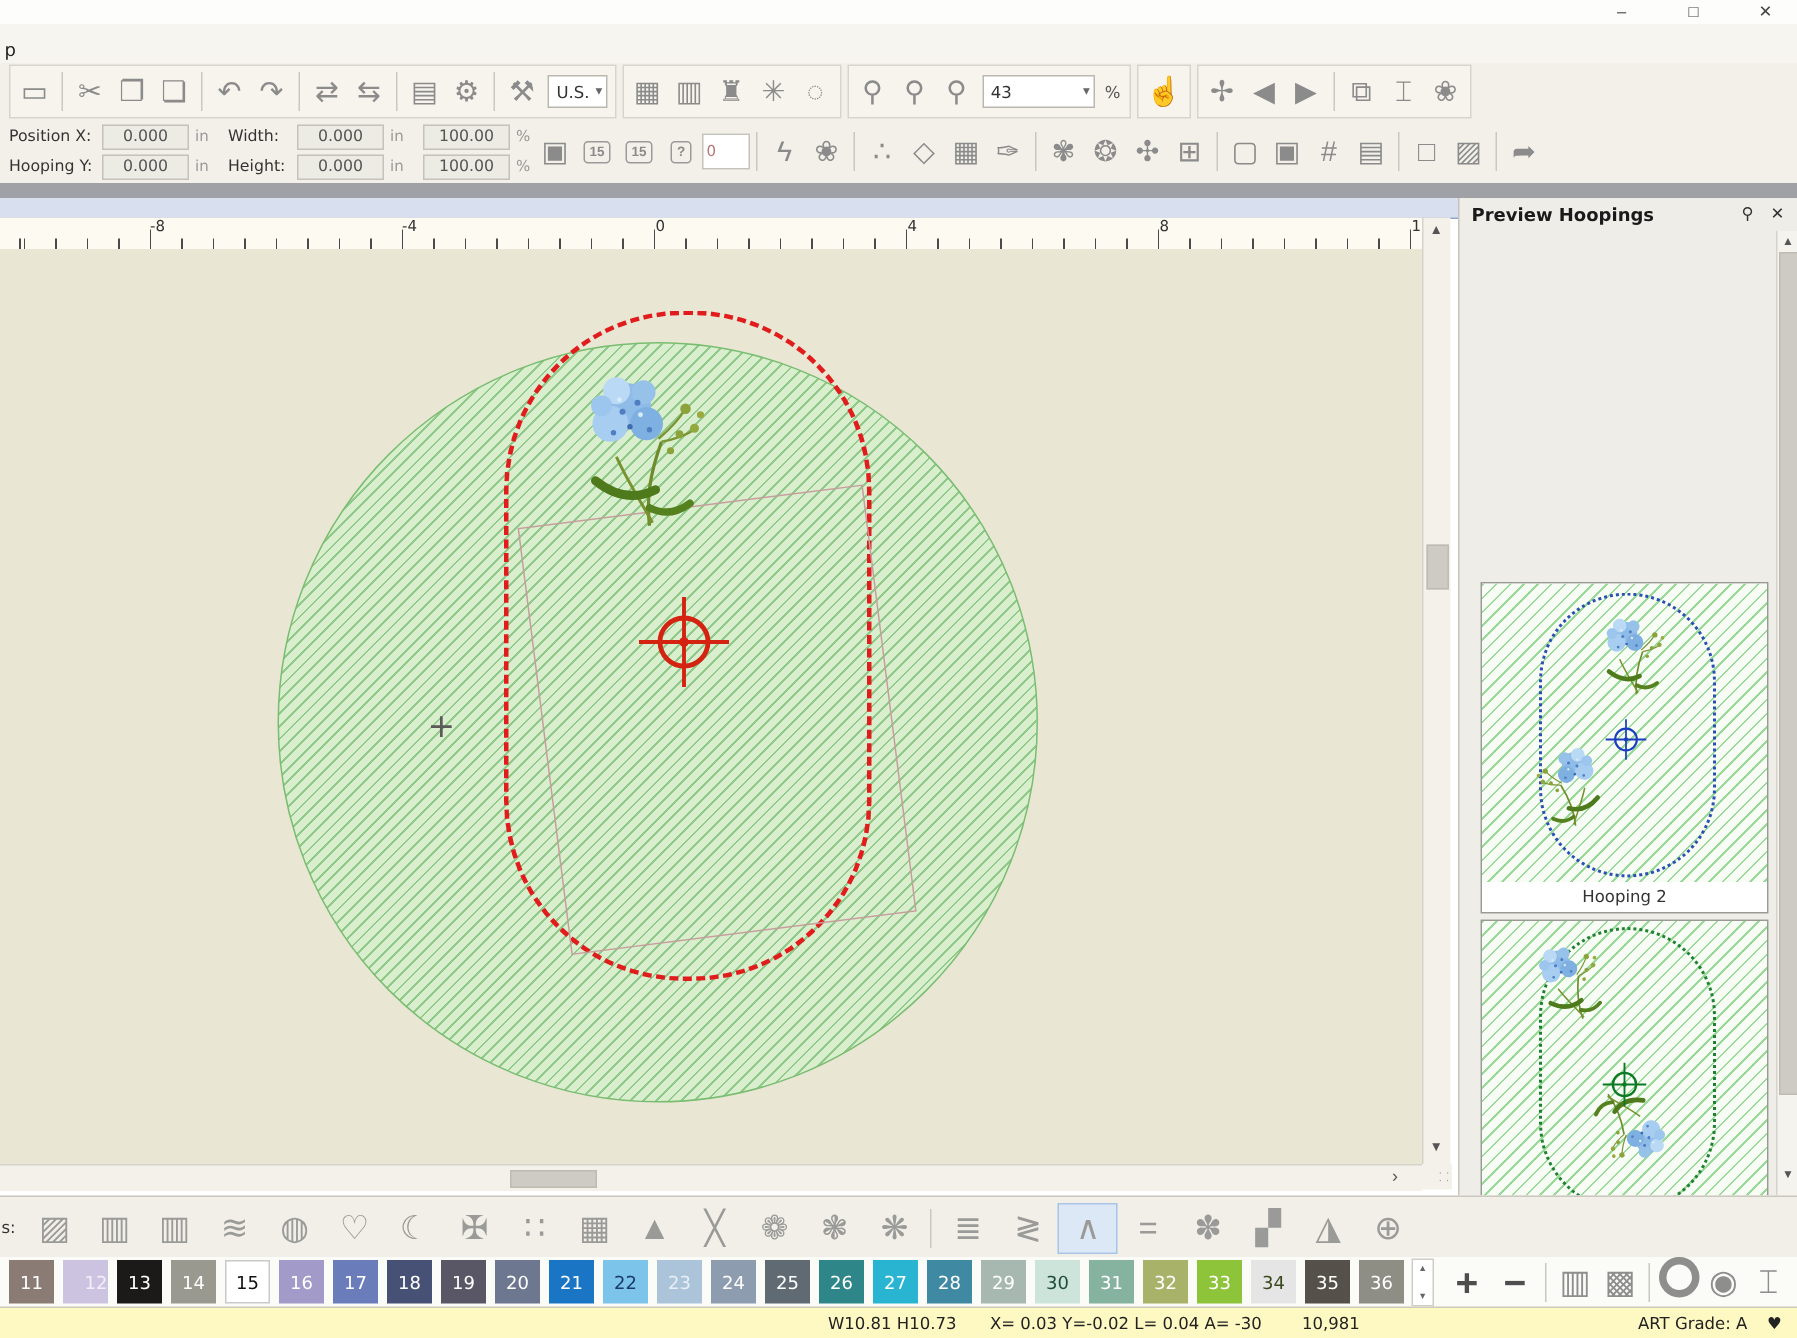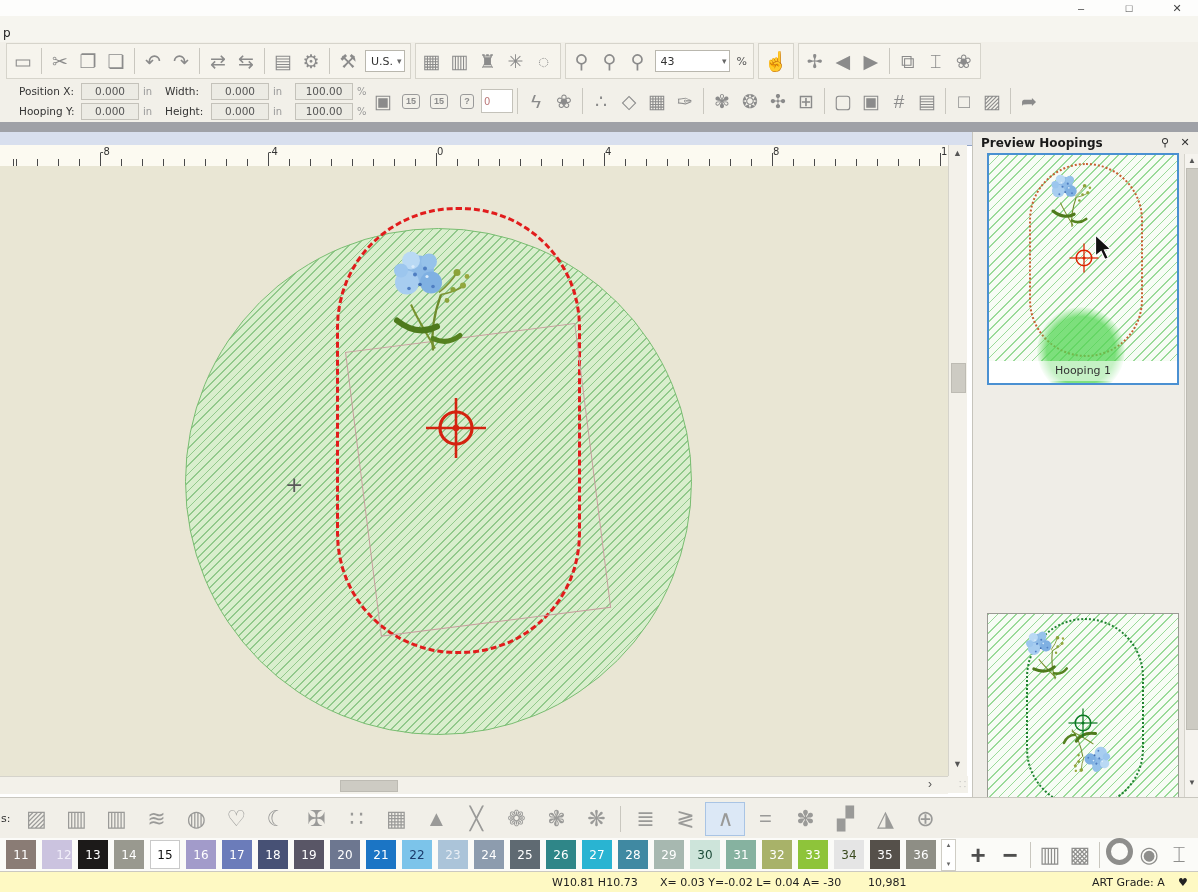--- a/index.html
+++ b/index.html
@@ -17,21 +17,21 @@
   .grp{display:flex;align-items:center;height:34px;border:1px solid #d6d4cb;background:#f6f4ed;margin:0 2px;padding:0 2px}
   .tb-btn{height:30px;min-width:28px;border:0;background:transparent;color:#8b8b8b;display:flex;align-items:center;justify-content:center;padding:0 3px;cursor:default}
   .tb-btn.sel{background:#dce8f6;border:1px solid #a9c4e4}
   .tb-btn .glyph{font-size:19px;line-height:1}
   .tb-btn .glyph.sm{font-size:9px;border:1.4px solid #9a9a9a;border-radius:3px;padding:2px 3px;font-weight:bold}
   .tb-sep{width:1px;height:26px;background:#c9c7bf;margin:0 4px;flex:0 0 1px}
   .combo{display:flex;align-items:center;background:#fff;border:1px solid #b9b7ae;height:20px;font-size:11px;color:#333;padding:0 2px 0 5px;margin:0 3px}
   .combo .arr{color:#666;font-size:9px;margin-left:4px}
   .pct{color:#555;font-size:11px;margin:0 4px}
   
-  .fields{display:flex;align-items:center;gap:10px;margin-left:17px}
+  .fields{display:flex;align-items:center;gap:10px;margin-left:4px}
   .fcol{display:flex;flex-direction:column;gap:3px}
   .frow{display:flex;align-items:center;gap:4px;height:17px}
   .flabel{width:58px;color:#333;font-size:10.5px;text-align:left}
   .flabel.w{width:42px}
   .finput{width:56px;height:15px;border:1px solid #c4c2ba;background:#ecebe4;color:#555;font-size:10.5px;text-align:center;font-family:inherit;padding:0}
   .funit{color:#999;font-size:10px;width:12px}
   .spinbox{width:26px;height:22px;border:1px solid #c4c2ba;background:#fff;color:#b77;font-size:10px;text-align:left;padding:0 2px;font-family:inherit}
   
   .band{position:absolute;left:0;top:122px;width:1198px;height:10px;background:#9fa1a7}
   .bluestrip{position:absolute;left:0;top:132px;width:972px;height:13px;background:#d8dfee;border-bottom:1px solid #93a5c6}
@@ -406,36 +406,35 @@
 </div>
 <div class="corner">⸬</div>
 
 <div class="panel">
   <div class="panel-h">
     <span class="panel-title">Preview Hoopings</span>
     <button class="panel-icon" style="left:184px">⚲</button>
     <button class="panel-icon" style="left:204px">✕</button>
   </div>
 
-  <div class="thumb selth" style="top:21px;width:188px;height:228px">
-    <div class="hatch" style="height:206px"></div>
-    <div class="oval" style="left:40px;top:8px;width:110px;height:190px;border:2px dotted #c86033"></div>
-    <svg class="abs" style="left:52px;top:16px" width="62" height="58" viewBox="0 0 100 110">
+
+  <div class="thumb plain" style="top:256px;width:190px;height:219px">
+    <div class="hatch" style="height:199px"></div>
+    <div class="oval" style="left:38px;top:6px;width:114px;height:186px;border:2px dotted #2b50b4"></div>
+    <svg class="abs" style="left:72px;top:20px" width="62" height="56" viewBox="0 0 100 110">
         <use href="#flower"></use>
       </svg>
-    <svg class="abs" style="left:80px;top:88px;color:#dd2200" width="30" height="30" viewBox="0 0 62 62">
+    <svg class="abs" style="left:26px;top:108px;transform:scaleX(-1) rotate(12deg)" width="62" height="56" viewBox="0 0 100 110">
+        <use href="#flower"></use>
+      </svg>
+    <svg class="abs" style="left:82px;top:90px;color:#1b3fbf" width="28" height="28" viewBox="0 0 62 62">
         <use href="#cross"></use>
       </svg>
-    <div class="glow" style="left:48px;top:152px"></div>
-    <svg class="abs" style="left:106px;top:80px" width="17" height="26" viewBox="0 0 16 26">
-        <use href="#arrowcur"></use>
-      </svg>
-    <div class="thlabel" style="top:206px;background:rgba(255,255,255,.55)">Hooping 1</div>
-  </div>
-
+    <div class="thlabel" style="top:199px">Hooping 2</div>
+  </div>
 
   <div class="thumb plain" style="top:481px;width:190px;height:184px">
     <div class="hatch" style="height:184px"></div>
     <div class="oval" style="left:38px;top:4px;width:114px;height:186px;border:2px dotted #1f8230"></div>
     <svg class="abs" style="left:30px;top:12px;transform:rotate(-14deg)" width="62" height="56" viewBox="0 0 100 110">
         <use href="#flower"></use>
       </svg>
     <svg class="abs" style="left:66px;top:110px;transform:rotate(150deg)" width="62" height="56" viewBox="0 0 100 110">
         <use href="#flower"></use>
       </svg>

